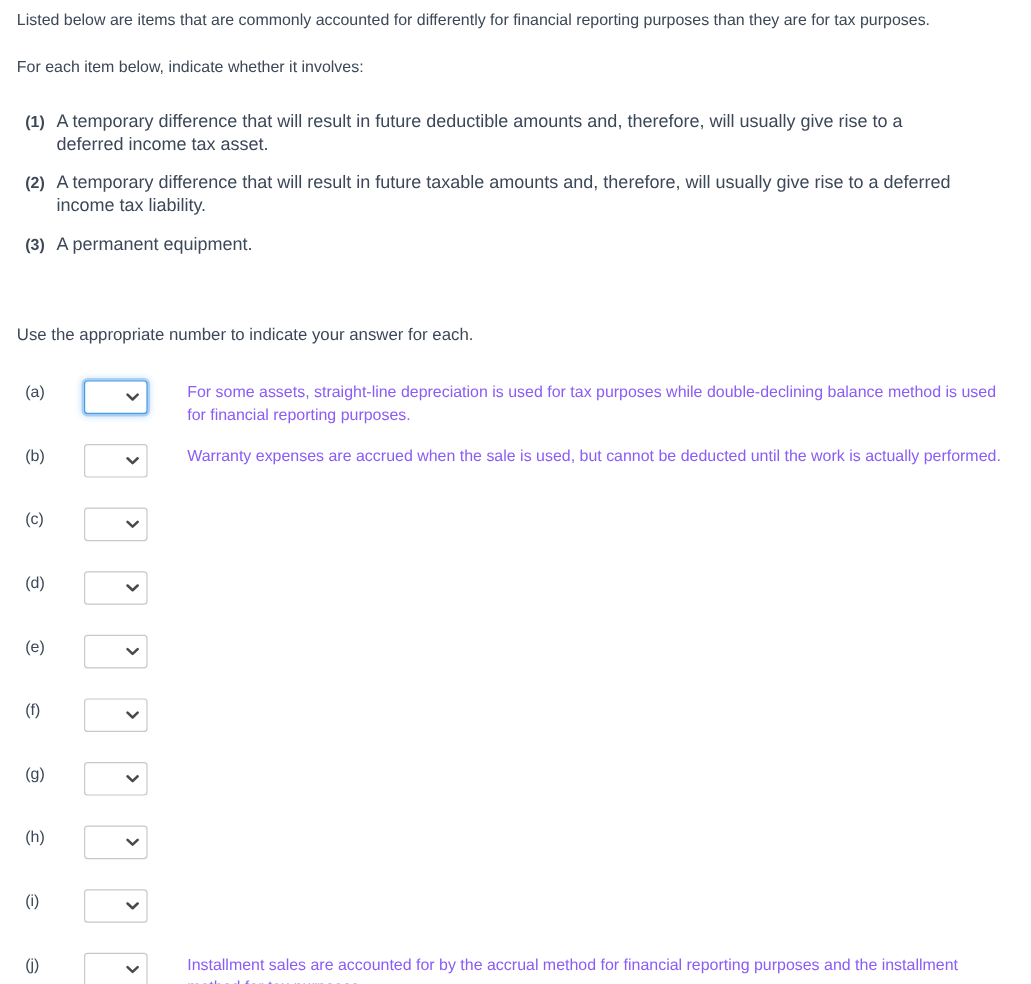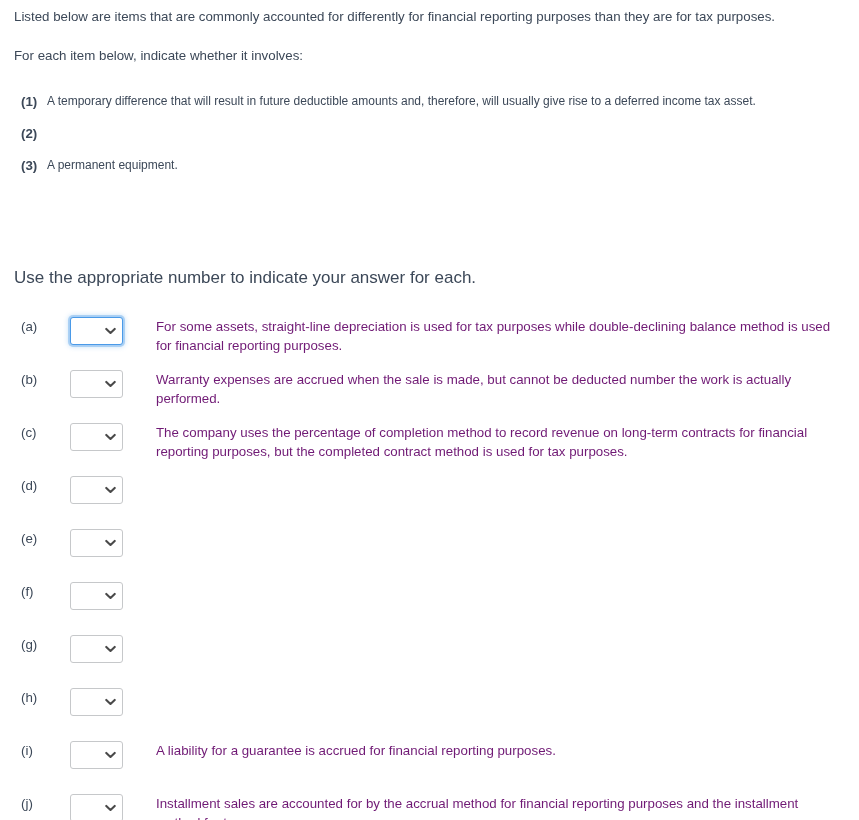--- a/index.html
+++ b/index.html
@@ -53,31 +53,31 @@
     padding-left: 21px;
     box-sizing: border-box;
     font-size: 13.3px;
     line-height: 19px;
     font-weight: bold;
     color: #3c4858;
   }
   .def-text {
     flex: 1 1 auto;
     max-width: 765px;
-    font-size: 12px;
+    font-size: 15px;
     line-height: 19px;
     color: #3c4858;
   }
 
   
   .instruction {
     position: absolute;
     left: 14px;
     top: 269px;
-    font-size: 17px;
+    font-size: 14px;
     line-height: 18px;
     color: #3c4858;
   }
 
   
   .items {
     position: absolute;
     left: 0;
     top: 310px;
     width: 859px;
@@ -127,39 +127,40 @@
     height: 11px;
     display: block;
   }
   .dropdown .chev svg { display: block; }
   .item-text {
     flex: 1 1 auto;
     max-width: 690px;
     padding-top: 8px;
     font-size: 13.3px;
     line-height: 18.5px;
-    color: #701a75;
+    color: #8b5cf6;
   }
 </style>
 </head>
 <body>
 
 <div class="page">
 
   <div class="intro intro-1">Listed below are items that are commonly accounted for differently for financial reporting purposes than they are for tax purposes.</div>
 
   <div class="intro intro-2">For each item below, indicate whether it involves:</div>
 
   <div class="defs">
       <div class="def-row">
         <div class="def-num">(1)</div>
         <div class="def-text">A temporary difference that will result in future deductible amounts and, therefore, will usually give rise to a deferred income tax asset.</div>
       </div>
       <div class="def-row">
         <div class="def-num">(2)</div>
+        <div class="def-text">A temporary difference that will result in future taxable amounts and, therefore, will usually give rise to a deferred income tax liability.</div>
       </div>
       <div class="def-row">
         <div class="def-num">(3)</div>
         <div class="def-text">A permanent equipment.</div>
       </div>
     </div>
 
   <div class="instruction">Use the appropriate number to indicate your answer for each.</div>
 
   <div class="items">
@@ -176,32 +177,31 @@
       </div>
       <div class="item-row">
         <div class="item-letter">(b)</div>
         <div class="select-cell">
           <div class="dropdown"><span></span><span class="chev">
               <svg width="11" height="11" viewBox="0 0 11 11" xmlns="http://www.w3.org/2000/svg">
                 <path d="M1.3 3.4 L5.5 7.4 L9.7 3.4" fill="none" stroke="#4a4a4a" stroke-width="2.1" stroke-linecap="round" stroke-linejoin="round"></path>
               </svg>
             </span></div>
         </div>
-        <div class="item-text">Warranty expenses are accrued when the sale is made, but cannot be deducted number the work is actually performed.</div>
+        <div class="item-text">Warranty expenses are accrued when the sale is used, but cannot be deducted until the work is actually performed.</div>
       </div>
       <div class="item-row">
         <div class="item-letter">(c)</div>
         <div class="select-cell">
           <div class="dropdown"><span></span><span class="chev">
               <svg width="11" height="11" viewBox="0 0 11 11" xmlns="http://www.w3.org/2000/svg">
                 <path d="M1.3 3.4 L5.5 7.4 L9.7 3.4" fill="none" stroke="#4a4a4a" stroke-width="2.1" stroke-linecap="round" stroke-linejoin="round"></path>
               </svg>
             </span></div>
         </div>
-        <div class="item-text">The company uses the percentage of completion method to record revenue on long-term contracts for financial reporting purposes, but the completed contract method is used for tax purposes.</div>
       </div>
       <div class="item-row">
         <div class="item-letter">(d)</div>
         <div class="select-cell">
           <div class="dropdown"><span></span><span class="chev">
               <svg width="11" height="11" viewBox="0 0 11 11" xmlns="http://www.w3.org/2000/svg">
                 <path d="M1.3 3.4 L5.5 7.4 L9.7 3.4" fill="none" stroke="#4a4a4a" stroke-width="2.1" stroke-linecap="round" stroke-linejoin="round"></path>
               </svg>
             </span></div>
         </div>
@@ -248,21 +248,20 @@
       </div>
       <div class="item-row">
         <div class="item-letter">(i)</div>
         <div class="select-cell">
           <div class="dropdown"><span></span><span class="chev">
               <svg width="11" height="11" viewBox="0 0 11 11" xmlns="http://www.w3.org/2000/svg">
                 <path d="M1.3 3.4 L5.5 7.4 L9.7 3.4" fill="none" stroke="#4a4a4a" stroke-width="2.1" stroke-linecap="round" stroke-linejoin="round"></path>
               </svg>
             </span></div>
         </div>
-        <div class="item-text">A liability for a guarantee is accrued for financial reporting purposes.</div>
       </div>
       <div class="item-row">
         <div class="item-letter">(j)</div>
         <div class="select-cell">
           <div class="dropdown"><span></span><span class="chev">
               <svg width="11" height="11" viewBox="0 0 11 11" xmlns="http://www.w3.org/2000/svg">
                 <path d="M1.3 3.4 L5.5 7.4 L9.7 3.4" fill="none" stroke="#4a4a4a" stroke-width="2.1" stroke-linecap="round" stroke-linejoin="round"></path>
               </svg>
             </span></div>
         </div>

